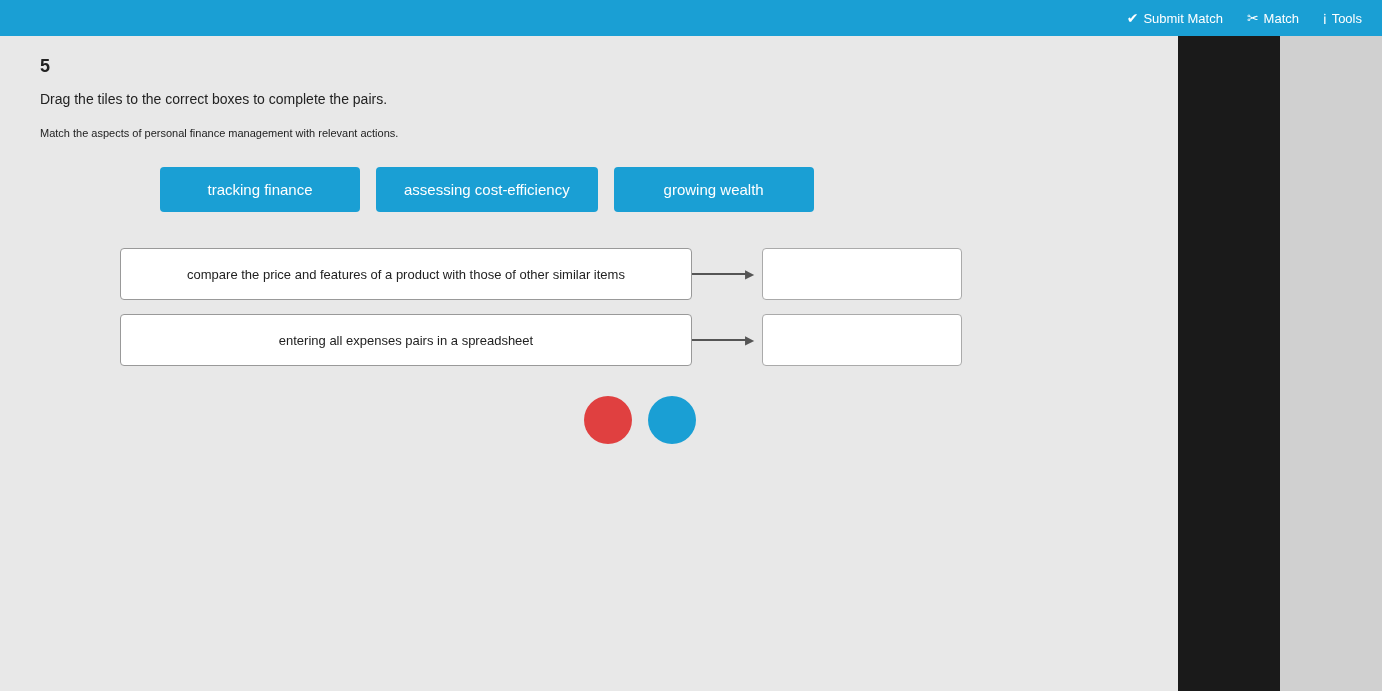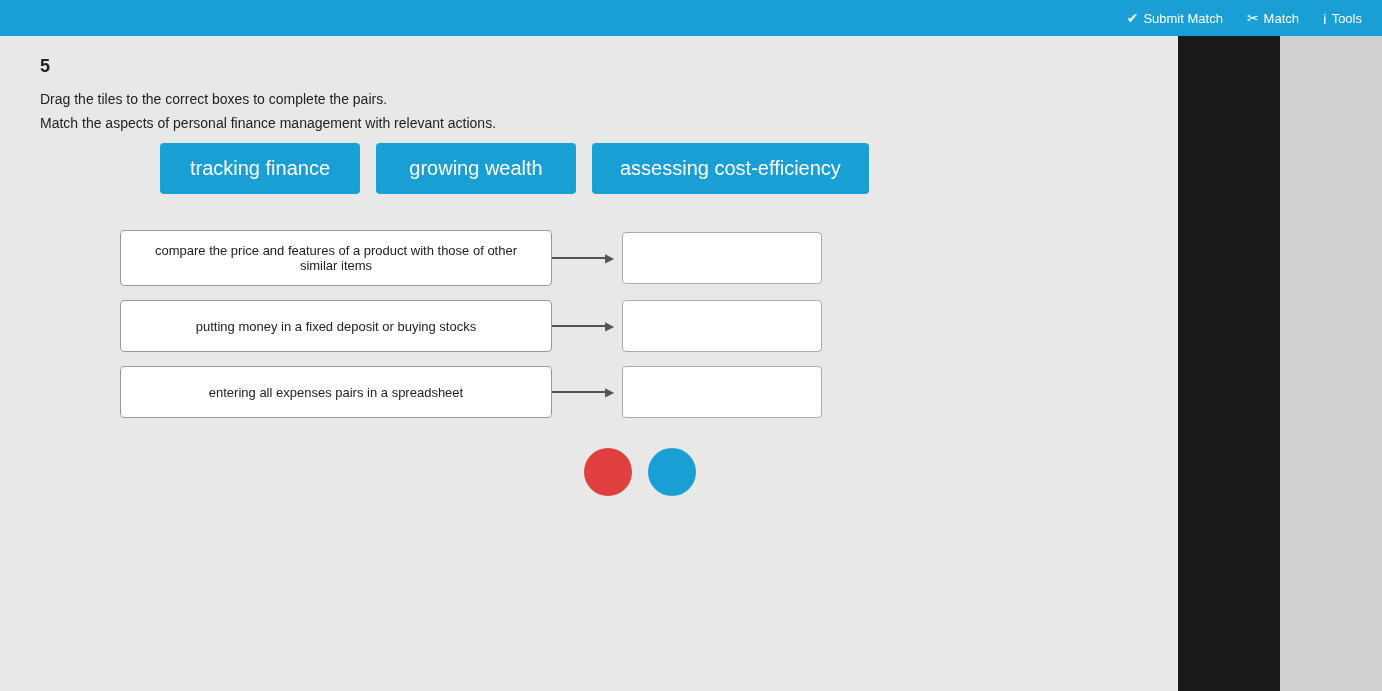--- a/index.html
+++ b/index.html
@@ -46,42 +46,42 @@
     .question-number {
       font-size: 18px;
       font-weight: bold;
       color: #222;
       margin-bottom: 14px;
     }
 
     .instructions {
       font-size: 14px;
       color: #222;
-      margin-bottom: 8px;
+      margin-bottom: 20px;
     }
 
     .sub-instructions {
-      font-size: 14px;
-      color: #222;
-      margin-bottom: 12px;
+      font-size: 11px;
+      color: #222;
+      margin-bottom: 28px;
     }
 
     
     .tiles-container {
       display: flex;
       flex-wrap: wrap;
       gap: 16px;
       margin-left: 120px;
       margin-bottom: 36px;
     }
 
     .tile {
       background: #1a9fd4;
       color: white;
-      font-size: 20px;
+      font-size: 15px;
       font-weight: 500;
       padding: 14px 28px;
       border-radius: 4px;
       cursor: grab;
       min-width: 200px;
       text-align: center;
     }
 
     
     .matching-section {
@@ -97,21 +97,21 @@
       gap: 0;
     }
 
     .match-source {
       background: white;
       border: 1.5px solid #999;
       border-radius: 4px;
       padding: 12px 18px;
       font-size: 13px;
       color: #222;
-      width: 432px;
+      width: 572px;
       text-align: center;
       min-height: 52px;
       display: flex;
       align-items: center;
       justify-content: center;
     }
 
     .arrow-line {
       display: flex;
       align-items: center;
@@ -197,37 +197,32 @@
 </div>
 
 <div class="main-content">
 
   <div class="question-number">5</div>
   <div class="instructions">Drag the tiles to the correct boxes to complete the pairs.</div>
   <div class="sub-instructions">Match the aspects of personal finance management with relevant actions.</div>
 
   <div class="tiles-container">
     <div class="tile">tracking finance</div>
+    <div class="tile">assessing cost-efficiency</div>
     <div class="tile">growing wealth</div>
-    <div class="tile">assessing cost-efficiency</div>
   </div>
 
   <div class="matching-section">
 
     <div class="match-row">
       <div class="match-source">compare the price and features of a product with those of other similar items</div>
       <div class="arrow-line"></div>
       <div class="match-target"></div>
     </div>
 
-    <div class="match-row">
-      <div class="match-source">putting money in a fixed deposit or buying stocks</div>
-      <div class="arrow-line"></div>
-      <div class="match-target"></div>
-    </div>
 
 
     <div class="match-row">
       <div class="match-source">entering all expenses pairs in a spreadsheet</div>
       <div class="arrow-line"></div>
       <div class="match-target"></div>
     </div>
 
   </div>
 

